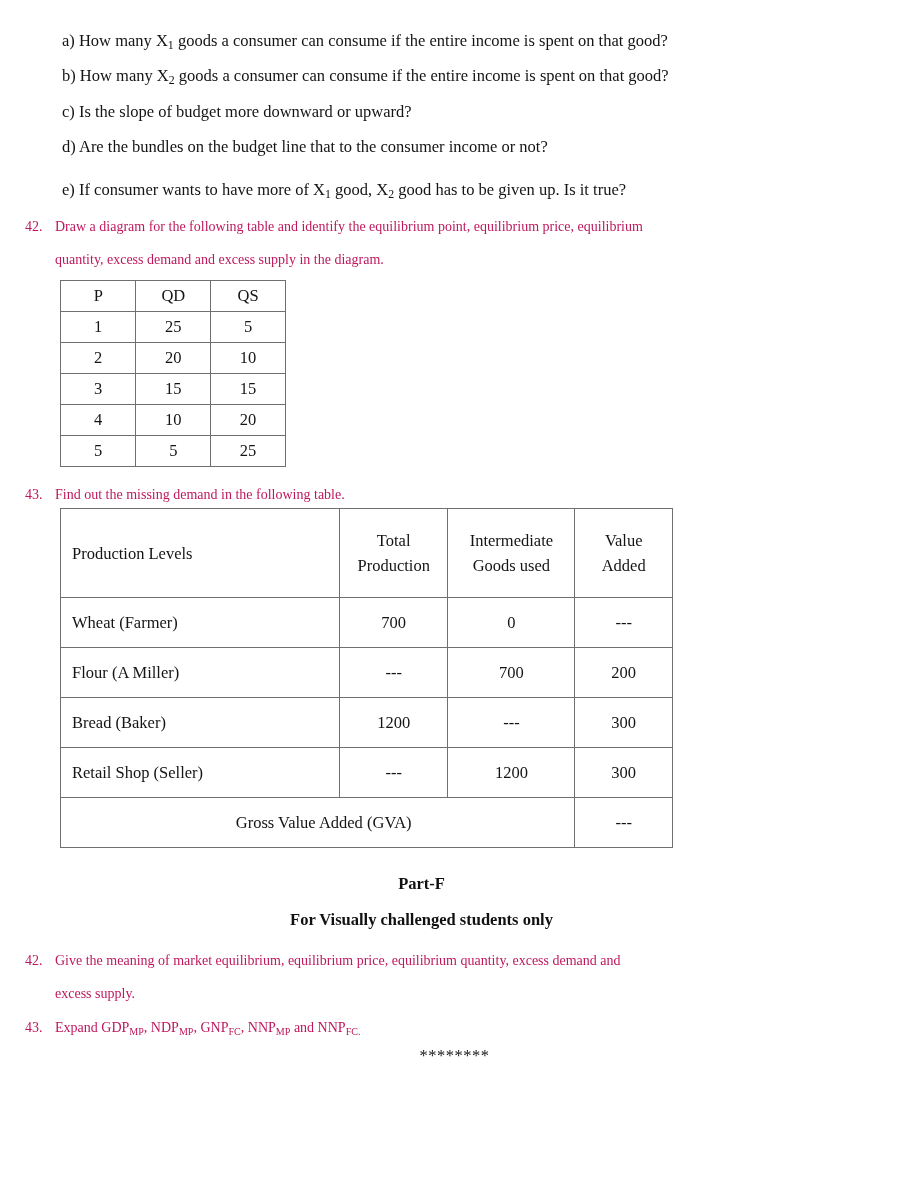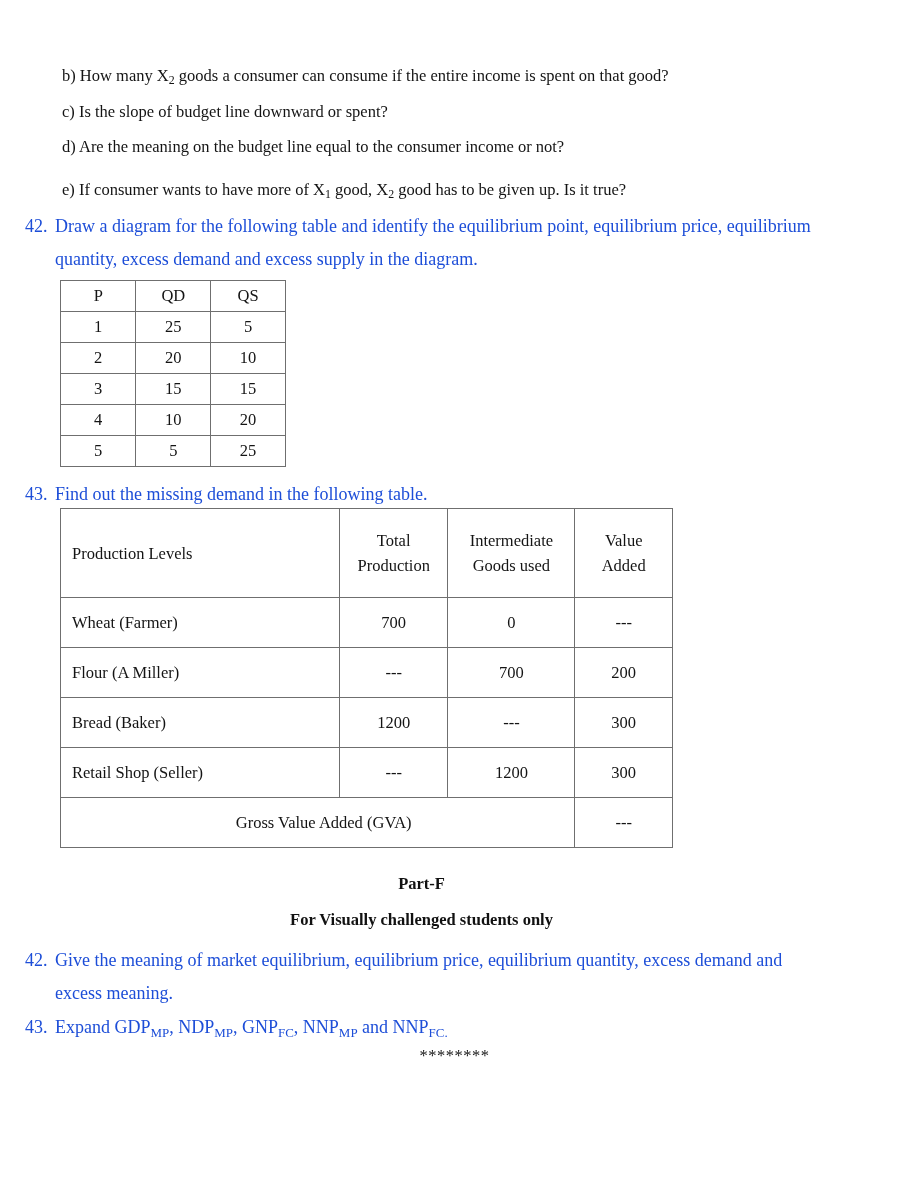--- a/index.html
+++ b/index.html
@@ -25,23 +25,23 @@
   
   .qline {
     position: absolute;
     font-size: 16.5px;
     line-height: 1.0;
     white-space: nowrap;
     color: #141414;
   }
   .para {
     position: absolute;
-    font-size: 18px;
+    font-size: 14px;
     line-height: 33px;
-    color: #1d4ed8;
+    color: #be185d;
   }
   .para .num {
     position: absolute;
     left: 0;
     top: 0;
   }
   .para .body {
     display: block;
     margin-left: 30px;
   }
@@ -118,28 +118,31 @@
     font-size: 16.5px;
     letter-spacing: 0.5px;
     color: #141414;
   }
 </style>
 </head>
 <body>
 
 <div class="page">
 
+  <div class="qline" style="left:62px; top:33px;">
+    <span>a) How many X</span><sub>1</sub><span> goods a consumer can consume if the entire income is spent on that good?</span>
+  </div>
 
   <div class="qline" style="left:62px; top:68px;">
     <span>b) How many X</span><sub>2</sub><span> goods a consumer can consume if the entire income is spent on that good?</span>
   </div>
 
-  <div class="qline" style="left:62px; top:104px;">c) Is the slope of budget line downward or spent?</div>
-
-  <div class="qline" style="left:62px; top:139px;">d) Are the meaning on the budget line equal to the consumer income or not?</div>
+  <div class="qline" style="left:62px; top:104px;">c) Is the slope of budget more downward or upward?</div>
+
+  <div class="qline" style="left:62px; top:139px;">d) Are the bundles on the budget line that to the consumer income or not?</div>
 
   <div class="qline" style="left:62px; top:182px;">
     <span>e) If consumer wants to have more of X</span><sub>1</sub><span> good, X</span><sub>2</sub><span> good has to be given up. Is it true?</span>
   </div>
 
   <div class="para" style="left:25px; top:210px; width:860px;">
     <span class="num">42.</span>
     <span class="body">Draw a diagram for the following table and identify the equilibrium point, equilibrium price, equilibrium</span>
     <span class="body">quantity, excess demand and excess supply in the diagram.</span>
   </div>
@@ -236,21 +239,21 @@
       </tr>
     </tbody>
   </table>
 
   <div class="center-head" style="top:874px;">Part-F</div>
   <div class="center-head" style="top:910px;">For Visually challenged students only</div>
 
   <div class="para" style="left:25px; top:944px; width:860px;">
     <span class="num">42.</span>
     <span class="body">Give the meaning of market equilibrium, equilibrium price, equilibrium quantity, excess demand and</span>
-    <span class="body">excess meaning.</span>
+    <span class="body">excess supply.</span>
   </div>
 
   <div class="para" style="left:25px; top:1011px; width:860px;">
     <span class="num">43.</span>
     <span class="body"><span>Expand GDP</span><sub>MP</sub><span>, NDP</span><sub>MP</sub><span>, GNP</span><sub>FC</sub><span>, NNP</span><sub>MP</sub><span> and NNP</span><sub>FC.</sub></span>
   </div>
 
   <div class="stars" style="top:1046px;">********</div>
 
 </div>

